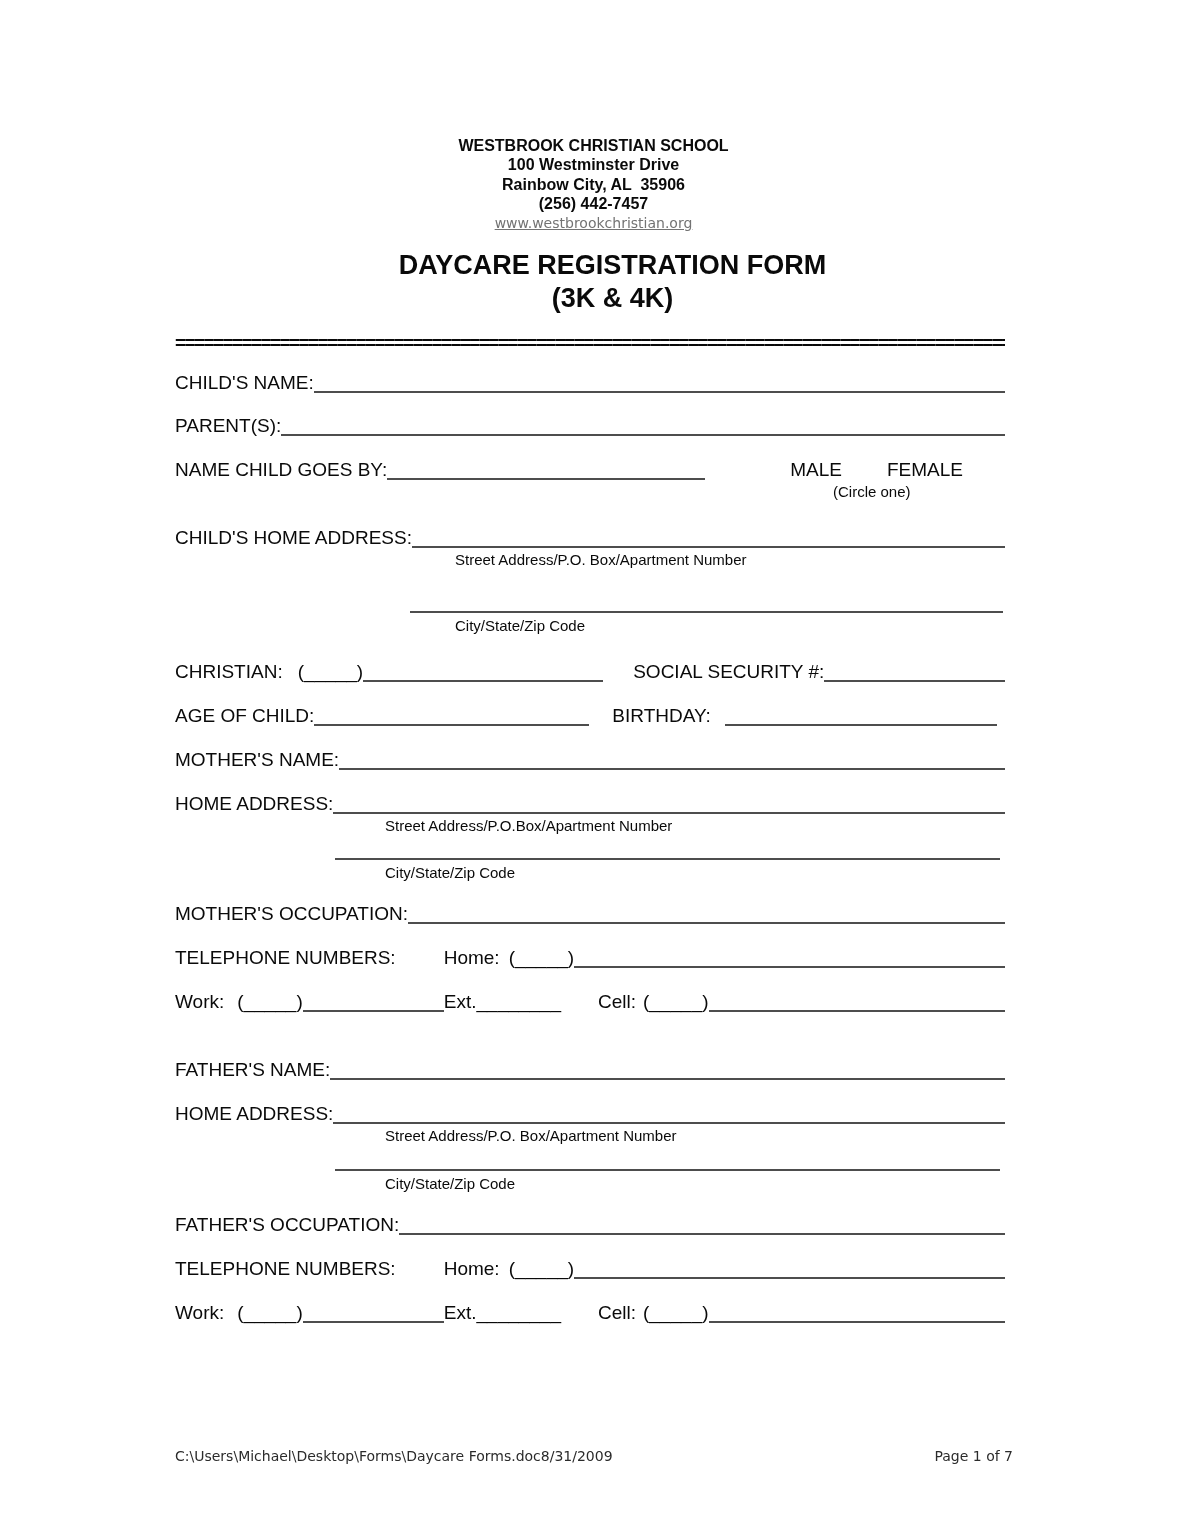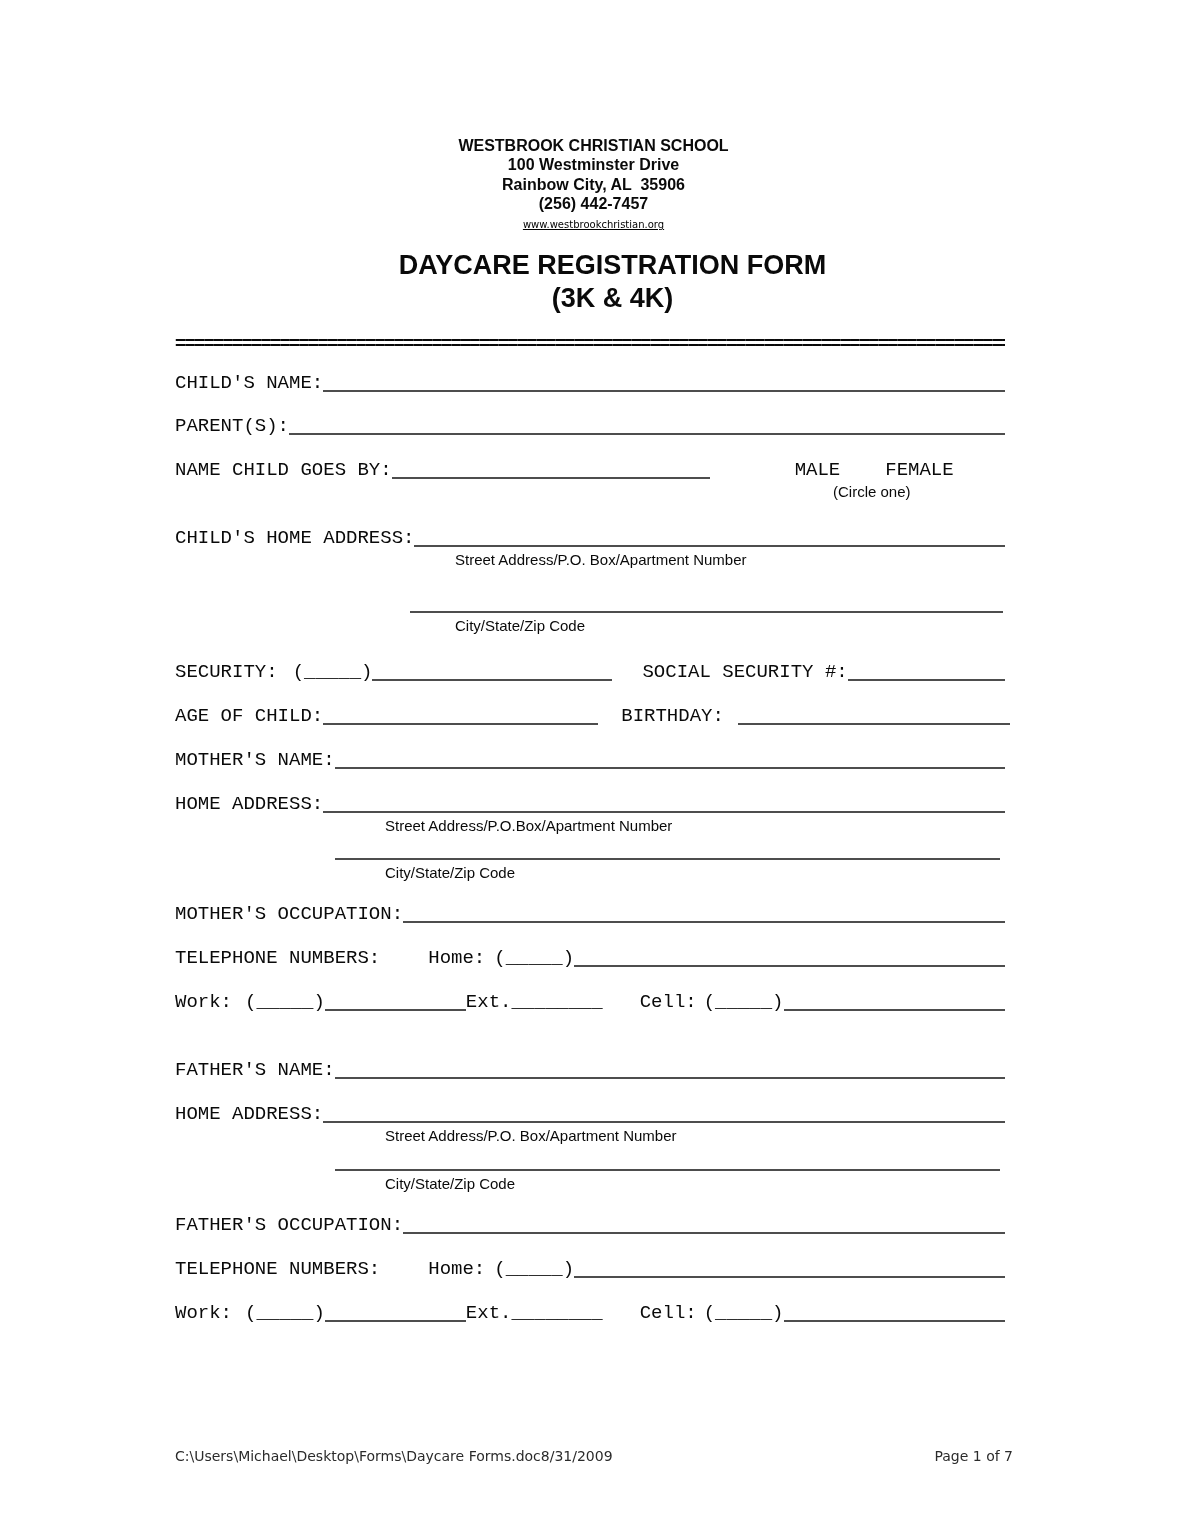--- a/index.html
+++ b/index.html
@@ -9,33 +9,33 @@
     background:#ffffff;
     font-family:"Liberation Sans", sans-serif;
     color:#0a0a0a;
     overflow:hidden;
   }
   .centered { position:absolute; left:0; width:1187px; text-align:center; }
   .hdr { top:136px; font-size:16px; line-height:19.3px; font-weight:700; }
   .hdr div { white-space:pre; }
   .hdr a {
     font-family:"DejaVu Sans", sans-serif;
-    font-size:10px; font-weight:400;
-    color:#000000; text-decoration:underline;
+    font-size:14px; font-weight:400;
+    color:#737373; text-decoration:underline;
   }
   .ttl { top:249px; font-size:27px; line-height:33px; font-weight:700;padding-left:19px; }
   .divider {
     position:absolute; left:175px; top:331px; width:830px;
     font-size:19px; line-height:24px; font-weight:700;
     white-space:nowrap; overflow:hidden; letter-spacing:-1.6px;
   }
   .row {
     position:absolute; left:175px; width:830px;
     display:flex; align-items:baseline;
-    font-size:19px; line-height:24px; white-space:nowrap;font-family:Liberation Mono, monospace;
+    font-size:19px; line-height:24px; white-space:nowrap;
   }
   .row span { white-space:pre; }
   .cap { position:absolute; font-size:15px; line-height:24px; white-space:pre; }
   .ln {
     display:inline-block; height:2px; background:#4d4d4d;
     transform:translateY(4px); flex:none;
   }
   .fill { flex:1 1 auto; }
   .hline { position:absolute; height:2px; background:#4d4d4d; }
   .footer {
@@ -86,21 +86,21 @@
   <div class="row" style="top:526px">
     <span>CHILD'S HOME ADDRESS:</span>
     <span class="ln fill"></span>
   </div>
   <div class="cap" style="left:455px; top:548px">Street Address/P.O. Box/Apartment Number</div>
 
   <div class="hline" style="left:410px; top:611px; width:593px"></div>
   <div class="cap" style="left:455px; top:614px">City/State/Zip Code</div>
 
   <div class="row" style="top:660px">
-    <span>SECURITY:</span>
+    <span>CHRISTIAN:</span>
     <span style="margin-left:15px">(_____)</span>
     <span class="ln" style="width:240px"></span>
     <span style="margin-left:30px">SOCIAL SECURITY #:</span>
     <span class="ln fill"></span>
   </div>
 
   <div class="row" style="top:748px">
     <span>MOTHER'S NAME:</span>
     <span class="ln fill"></span>
   </div>

